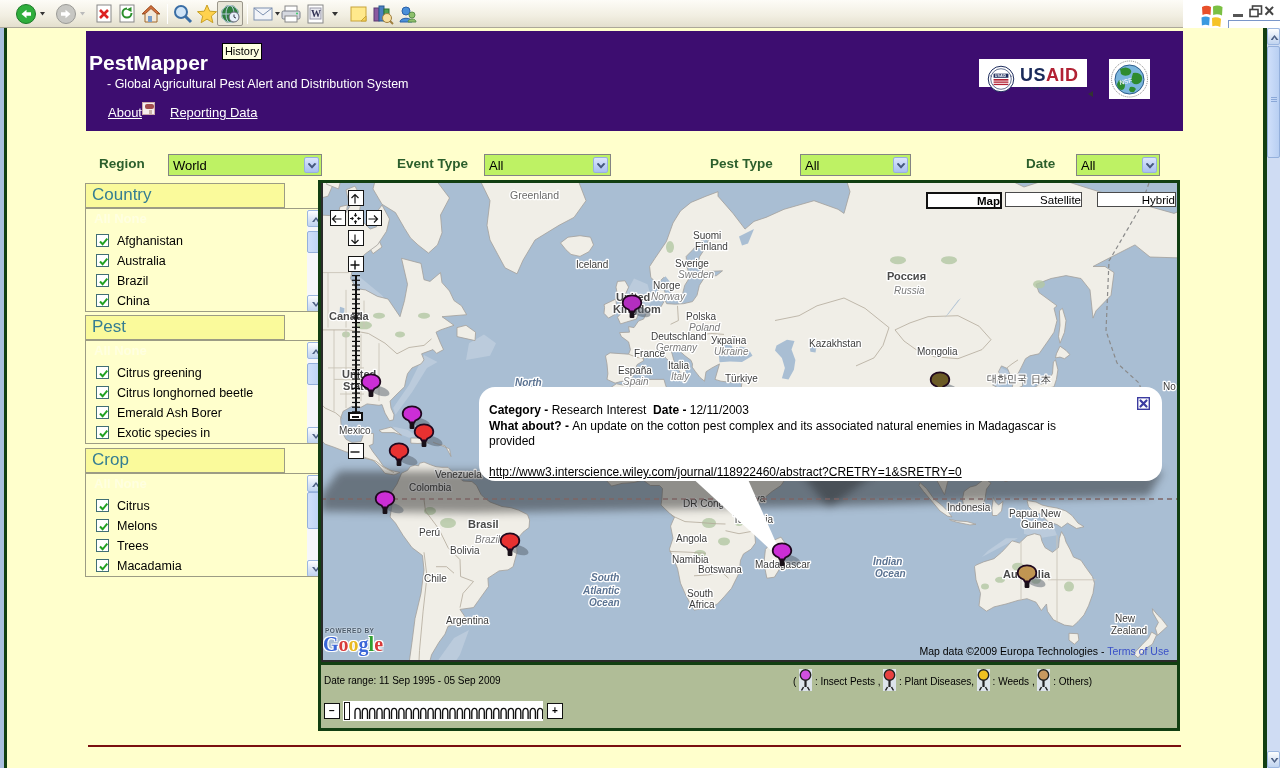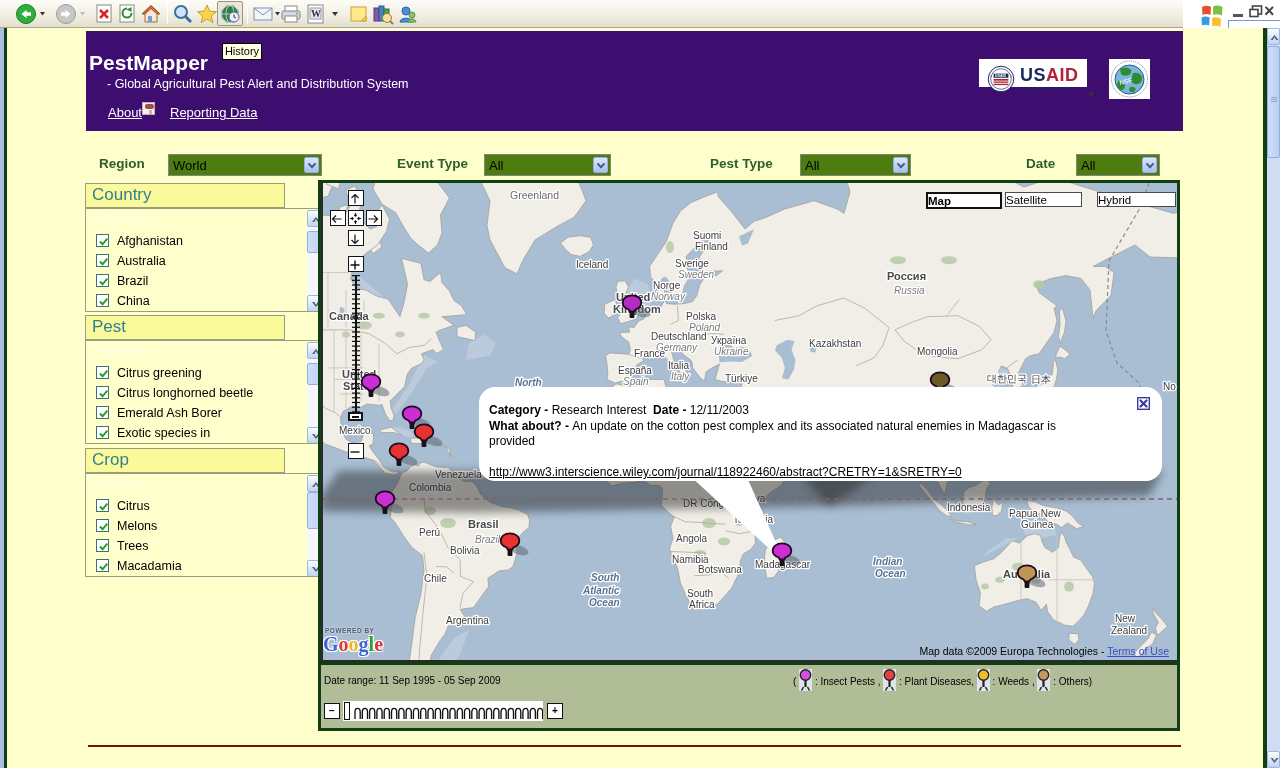--- a/index.html
+++ b/index.html
@@ -15,21 +15,21 @@
 #rb2{left:1263px;top:28px;width:4px;height:740px;background:#123f12}
 
 #hdr{left:86px;top:31px;width:1097px;height:100px;background:#3d0d70}
 #hdr .proj{position:absolute;left:434px;top:5px;color:#ffff00;font-size:14px;white-space:nowrap}
 #hdr .title{position:absolute;left:3px;top:20px;color:#fff;font-size:21px;font-weight:bold}
 #hdr .sub{position:absolute;left:21px;top:46px;color:#fff;font-size:12.5px}
 #hdr a{color:#fff;font-size:13px;text-decoration:underline}
 #tooltip{left:222px;top:43px;width:40px;height:17px;background:#ffffe1;border:1px solid #000;font-size:11px;color:#000;text-align:center;line-height:15px;z-index:30}
 
 .flabel{position:absolute;font-weight:bold;font-size:13.5px;color:#2c5f2c}
-.sel{position:absolute;height:22px;background:#4d7c0f;border:1px solid #848484;font-size:13px;color:#000;padding:3px 0 0 4px}
+.sel{position:absolute;height:22px;background:#bef264;border:1px solid #848484;font-size:13px;color:#000;padding:3px 0 0 4px}
 .sel .arr{position:absolute;right:2px;top:2px;width:15px;height:16px;border-radius:2px;background:linear-gradient(#dce6fb,#c1d3f7 50%,#a9c0f0);border:1px solid #98b0e0}
 .sel .arr:after{content:"";position:absolute;left:2.5px;top:5px;width:9px;height:5.5px;background:#46597e;clip-path:polygon(0 12%,22% 0,50% 48%,78% 0,100% 12%,52% 100%,48% 100%)}
 
 .shead{position:absolute;left:85px;width:200px;height:25px;background:#fafa9b;border:1px solid #9c9c84;color:#357d92;font-size:17px;padding:1px 0 0 6px}
 .slist{position:absolute;left:85px;width:240px;background:#ffffcc;border:1px solid #9c9c84;overflow:hidden}
 .allnone{position:absolute;left:8px;top:2px;color:rgba(255,255,248,0.45);font-weight:bold;font-size:13px}
 .item{position:absolute;left:10px;font-size:12.5px;color:#000;height:14px}
 .cb{position:absolute;left:0;top:-1px;width:13px;height:13px;background:#fff;border:1px solid #426f74}
 .cb svg{position:absolute;left:0.5px;top:0.5px}
 .item .txt{position:absolute;left:21px;top:-1px;white-space:nowrap}
@@ -38,21 +38,21 @@
 .sbtn{position:absolute;left:0;width:17px;height:17px;background:linear-gradient(#fdfefe,#d7e3f5 60%,#c0d4f0);border:1px solid #9cb7e0;border-radius:2px}
 .sthumb{position:absolute;left:0;width:17px;background:linear-gradient(90deg,#cfdffa,#b8cff2);border:1px solid #94b0dc;border-radius:2px}
 .chev{position:absolute;left:4px;width:8px;height:5px;background:#4d6185}
 .chevup{clip-path:polygon(50% 0,100% 100%,72% 100%,50% 45%,28% 100%,0 100%)}
 .chevdn{clip-path:polygon(0 0,28% 0,50% 55%,72% 0,100% 0,50% 100%)}
 
 #mapwrap{left:318px;top:180px;width:862px;height:551px;border:3px solid #123f12;background:#b0bd97}
 #map{position:absolute;left:0;top:0;width:856px;height:482px;border-bottom:3px solid #123f12;overflow:hidden;background:#a9bed3}
 
 .panbtn{position:absolute;width:16px;height:16px;background:#fff;border:1.5px solid #151515;z-index:5}
-.mtb{position:absolute;top:9px;height:15px;background:#fff;border:1px solid #4a4a4a;font-size:11.5px;text-align:left;line-height:14px;z-index:5;color:#000}
+.mtb{position:absolute;top:9px;height:15px;background:#fff;border:1px solid #4a4a4a;font-size:11.5px;text-align:right;line-height:14px;z-index:5;color:#000}
 
 #iw{position:absolute;left:158px;top:204px;width:683px;height:94px;background:#fff;border-radius:16px;z-index:7}
 #iwtail{position:absolute;z-index:7}
 
 #bbar{position:absolute;left:0;top:482px;width:856px;height:63px;background:#b0bd97;color:#000;font-size:10px}
 
 .lpin{display:inline-block;position:relative;width:13px;height:22px;background:#dde4ea;vertical-align:-6px}
 
 #redhr{left:88px;top:745px;width:1093px;height:2px;background:#7b1010}
 </style></head>
@@ -687,21 +687,21 @@
     <svg style="position:absolute;left:0;top:0;z-index:9" width="856" height="479" viewBox="0 0 856 479">
         <g transform="translate(461,383)">
           <ellipse cx="9" cy="-6" rx="10" ry="4.5" fill="#55606c" opacity="0.5" transform="rotate(18 9 -6)"></ellipse>
           <rect x="-2.4" y="-8.5" width="4.8" height="8.5" rx="1" fill="#181018"></rect>
           <path d="M -2.2,-6.5 L -3.4,-8.5 C -8.6,-10.2 -9.3,-13.6 -9.3,-15.2 C -9.3,-19.8 -5.1,-22.6 0,-22.6 C 5.1,-22.6 9.3,-19.8 9.3,-15.2 C 9.3,-13.6 8.6,-10.2 3.4,-8.5 L 2.2,-6.5 Z" fill="#cc2ed6" stroke="#20081f" stroke-width="1.8"></path>
         </g>
       </svg>
     <div style="position:absolute;left:4px;top:444px;z-index:5;font-size:6.5px;color:#4a5a6a;font-weight:bold;letter-spacing:0.5px;text-shadow:0 0 2px #fff">POWERED BY</div>
 <div style="position:absolute;left:2px;top:450px;z-index:5;font-size:20px;font-weight:bold;font-family:'Liberation Serif',serif;text-shadow:-1px -1px 0 #fff,1px -1px 0 #fff,-1px 1px 0 #fff,1px 1px 0 #fff">
 <span style="color:#3a66d8">G</span><span style="color:#d83a3a">o</span><span style="color:#e8b820">o</span><span style="color:#3a66d8">g</span><span style="color:#30a030">l</span><span style="color:#d83a3a">e</span></div>
-<div style="position:absolute;right:8px;top:462px;z-index:5;font-size:10.5px;color:#000">Map data ©2009 Europa Technologies - <span style="color:#3a50c8;text-decoration:underline">Terms of Use</span></div>
+<div style="position:absolute;right:8px;top:462px;z-index:5;font-size:10.5px;color:#000">Map data ©2009 Europa Technologies - <span style="color:#3a50c8;">Terms of Use</span></div>
   </div>
   <div id="bbar">
       <div style="position:absolute;left:3px;top:10px">Date range: 11 Sep 1995 - 05 Sep 2009</div>
 <div style="position:absolute;left:472px;top:4px">(&nbsp;<span class="lpin"><svg width="13" height="22" viewBox="0 0 13 22" style="position:absolute;left:0;top:0">
             <rect x="5.4" y="10" width="2.2" height="8" fill="#222"></rect>
             <path d="M4.5,18 l-2,3.5 M8.5,18 l2,3.5" stroke="#222" stroke-width="1.5"></path>
             <circle cx="6.5" cy="6" r="5.2" fill="#d050e0" stroke="#222" stroke-width="1.4"></circle>
           </svg></span> : Insect Pests , <span class="lpin"><svg width="13" height="22" viewBox="0 0 13 22" style="position:absolute;left:0;top:0">
             <rect x="5.4" y="10" width="2.2" height="8" fill="#222"></rect>
             <path d="M4.5,18 l-2,3.5 M8.5,18 l2,3.5" stroke="#222" stroke-width="1.5"></path>

